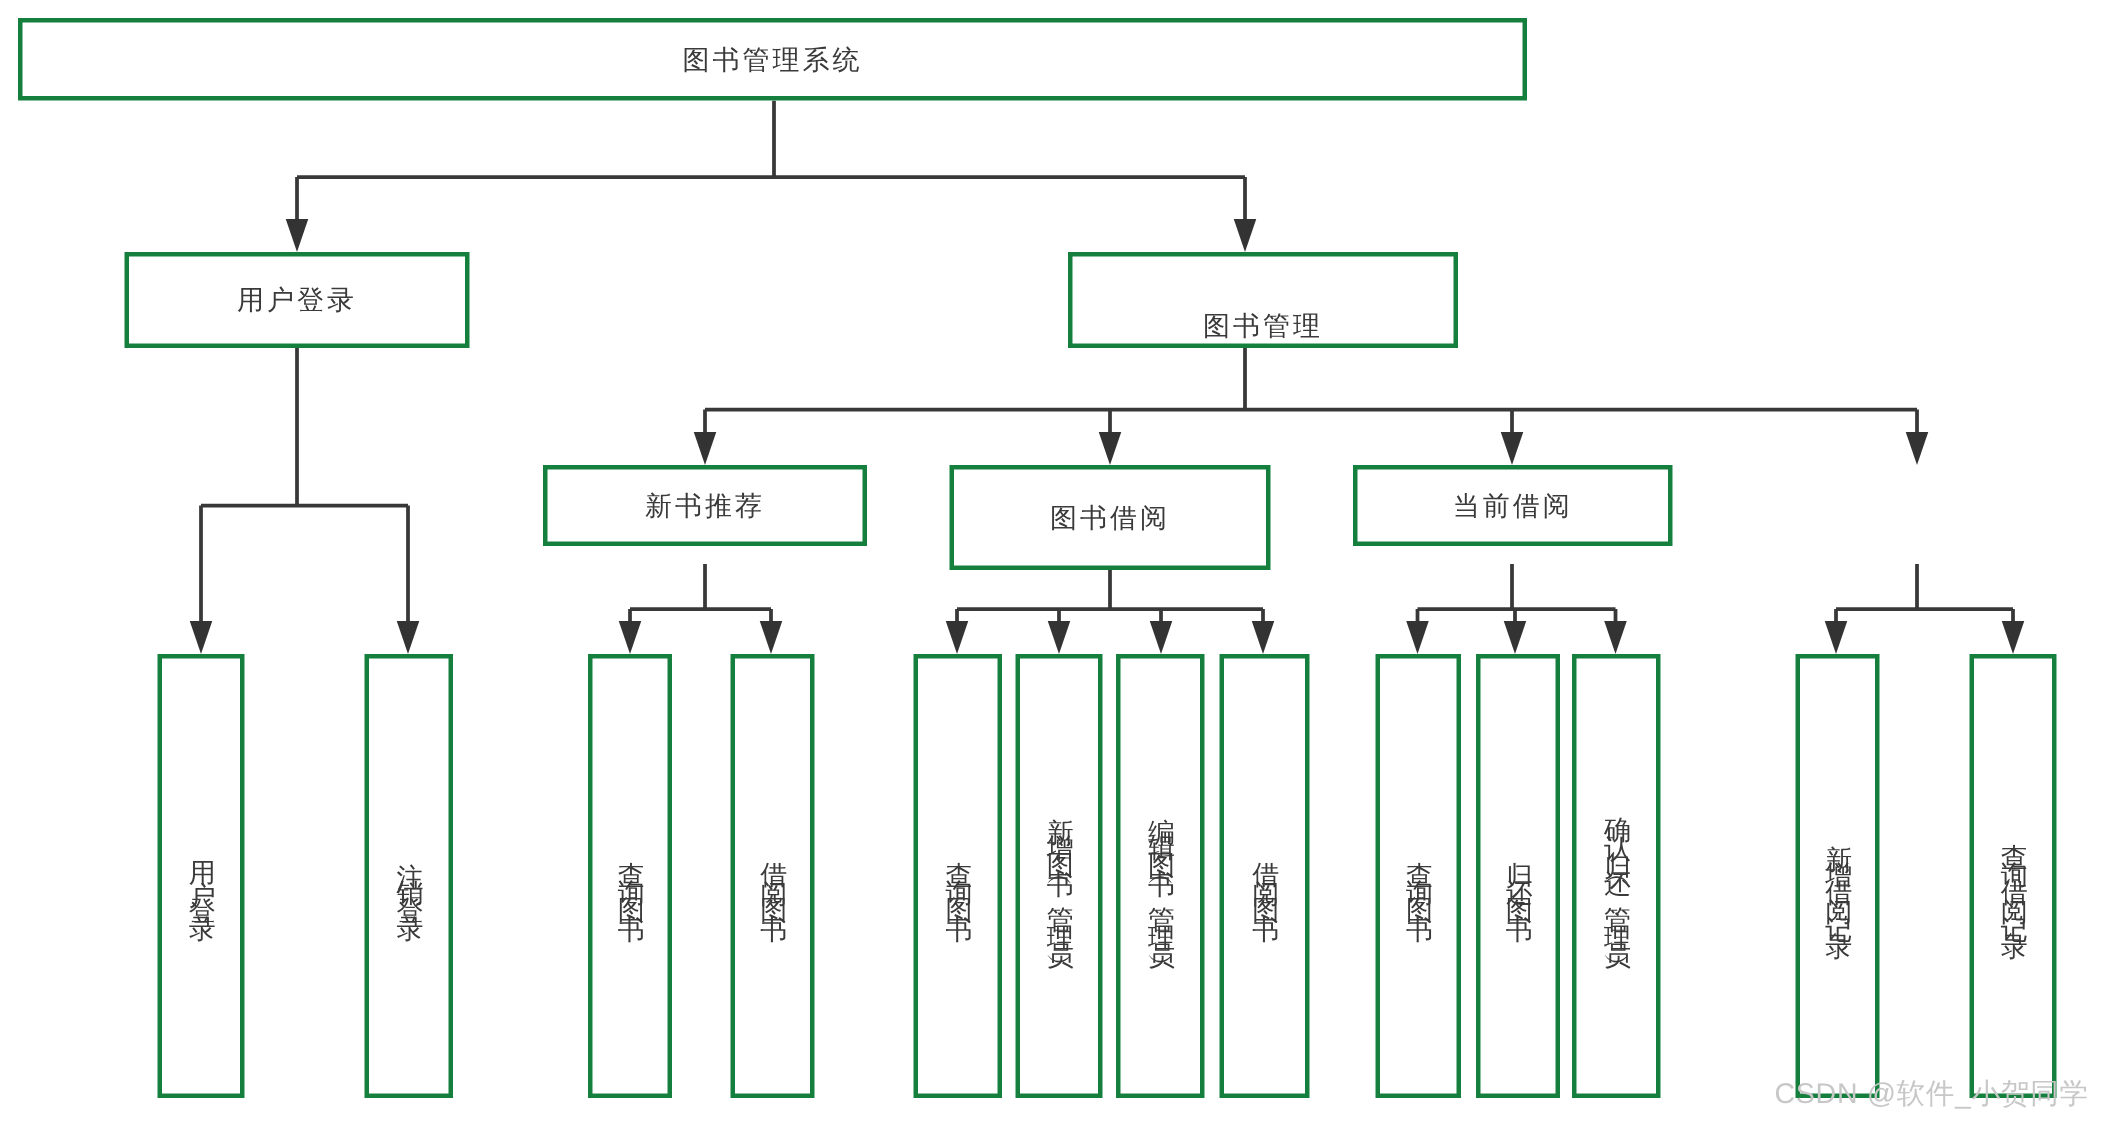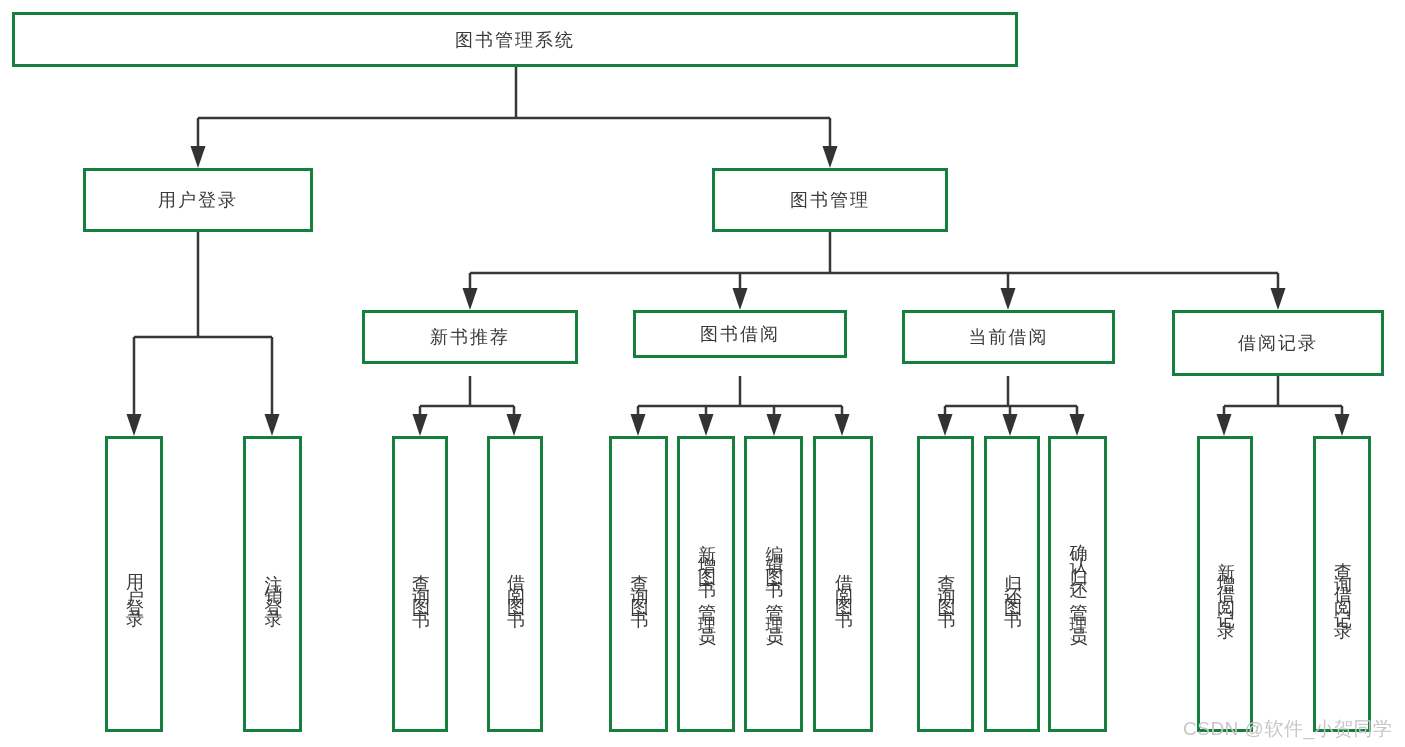--- a/index.html
+++ b/index.html
@@ -95,35 +95,32 @@
     </g>
   </svg>
 
   <div class="box" style="left:12px; top:12px; width:1006px; height:55px;">
     <span class="lbl">图书管理系统</span>
   </div>
 
   <div class="box" style="left:83px; top:168px; width:230px; height:64px;">
     <span class="lbl">用户登录</span>
   </div>
-  <div class="box" style="left:712px; top:168px; width:236px; height:64px;">
+  <div class="box" style="left:712px; top:168px; width:260px; height:64px;align-items:flex-end;">
     <span class="lbl">图书管理</span>
   </div>
 
   <div class="box" style="left:362px; top:310px; width:216px; height:54px;">
     <span class="lbl">新书推荐</span>
   </div>
-  <div class="box" style="left:633px; top:310px; width:214px; height:48px;">
+  <div class="box" style="left:633px; top:310px; width:214px; height:70px;">
     <span class="lbl">图书借阅</span>
   </div>
   <div class="box" style="left:902px; top:310px; width:213px; height:54px;">
     <span class="lbl">当前借阅</span>
-  </div>
-  <div class="box" style="left:1172px; top:310px; width:212px; height:66px;">
-    <span class="lbl">借阅记录</span>
   </div>
 
   <div class="box leaf" style="left:105px; top:436px; width:58px; height:296px;">
     <span class="lbl">用户登录</span>
   </div>
   <div class="box leaf" style="left:243px; top:436px; width:59px; height:296px;">
     <span class="lbl">注销登录</span>
   </div>
 
   <div class="box leaf" style="left:392px; top:436px; width:56px; height:296px;">

